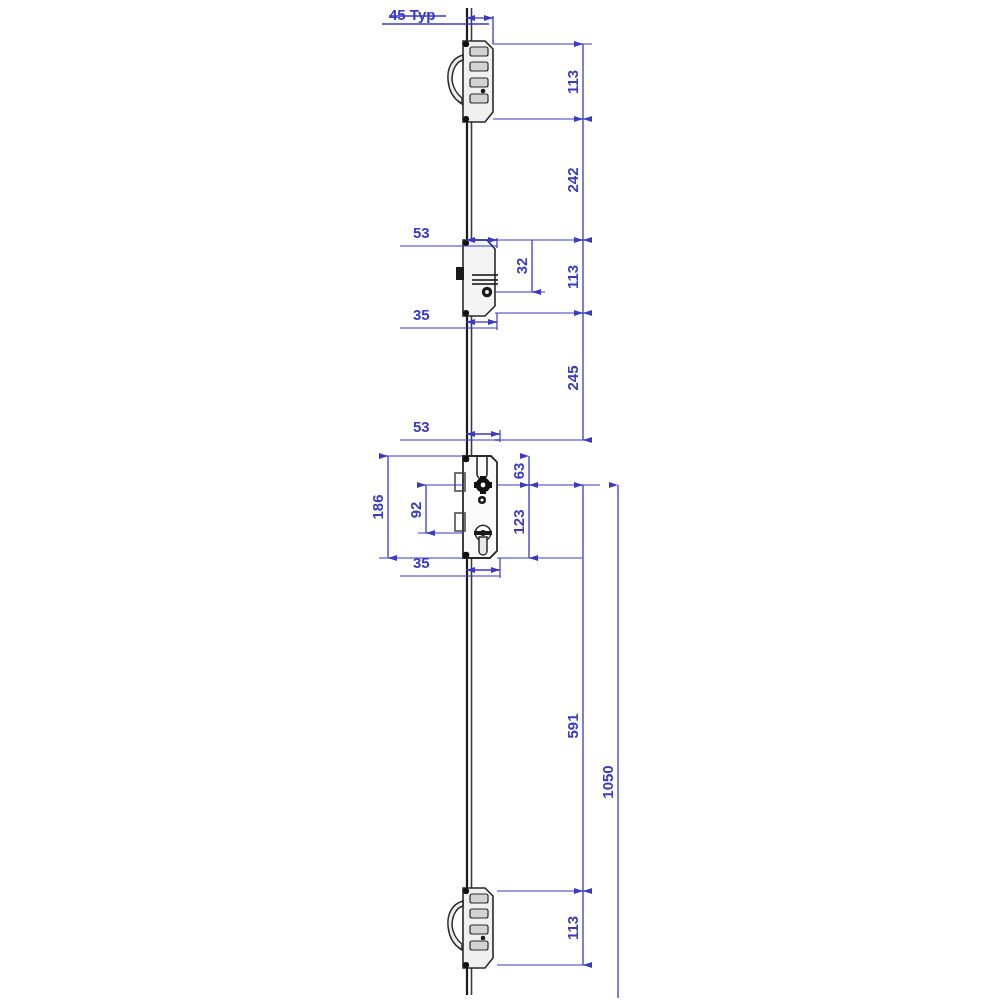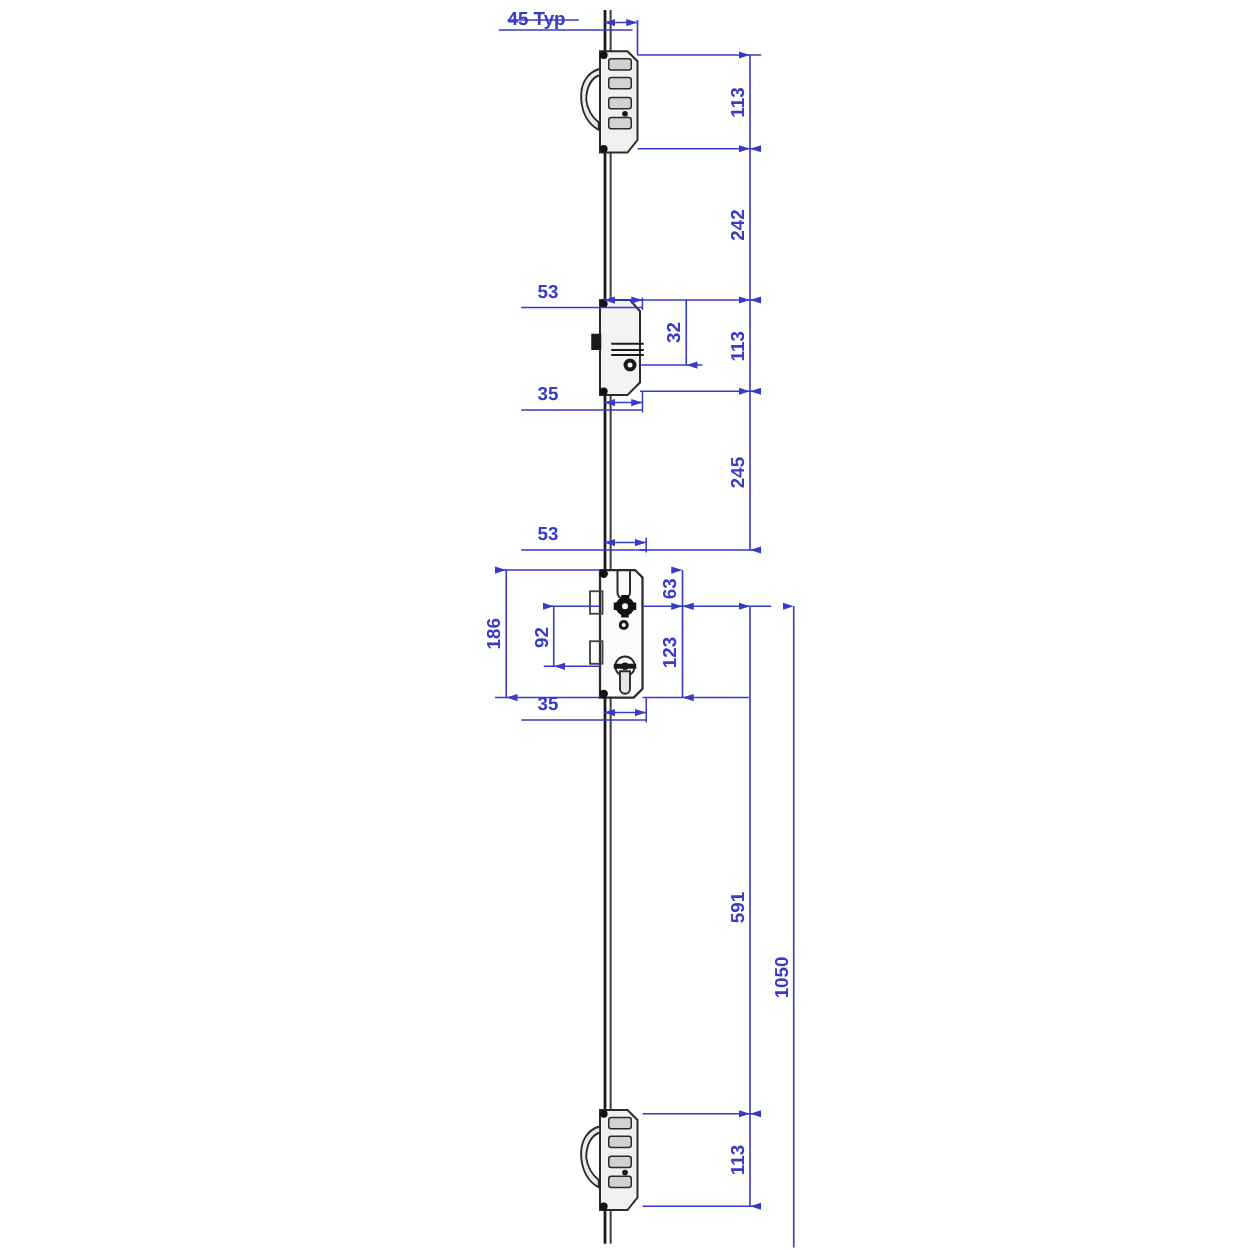--- a/index.html
+++ b/index.html
@@ -10,21 +10,20 @@
   }
   body {
     font-family: "Liberation Sans", sans-serif;
   }
   #drawing-root {
     position: relative;
     width: 915px;
     height: 1000px;
     background: #ffffff;
     overflow: hidden;
-    padding-left: 17px;
   }
   #drawing-svg {
     display: block;
     width: 1000px;
     height: 1000px;
   }
   .dim-text {
     font-family: "Liberation Sans", sans-serif;
     font-size: 15px;
     font-weight: bold;

